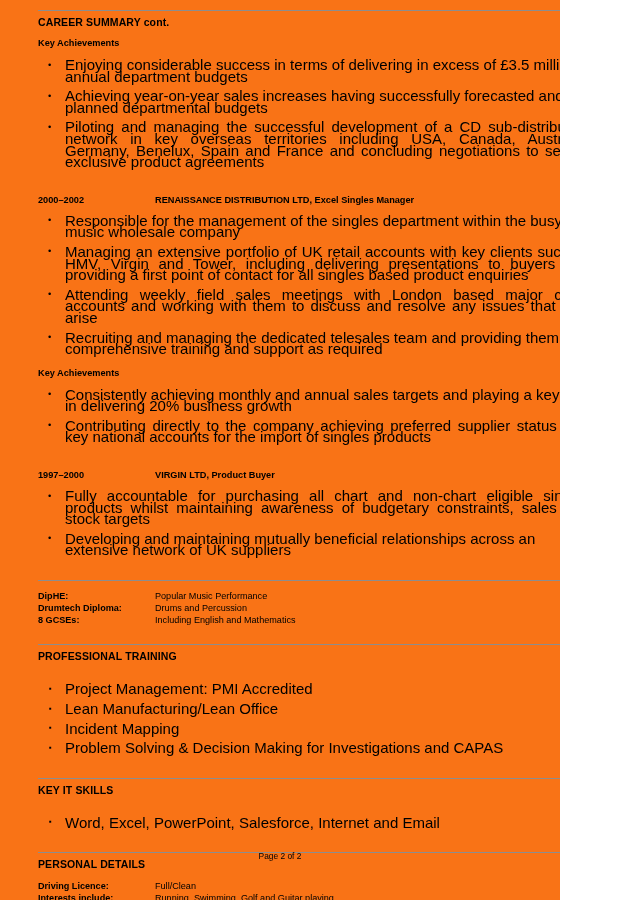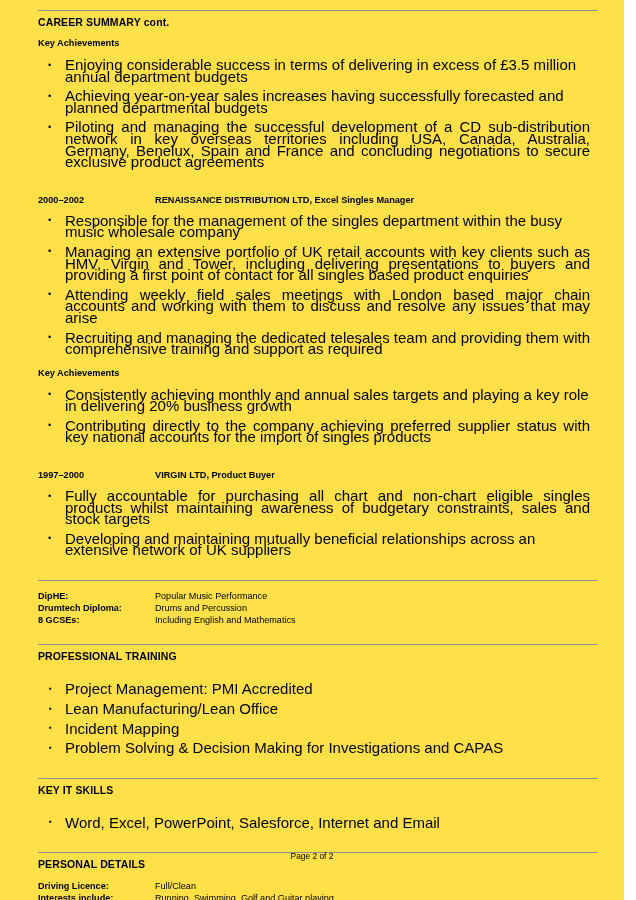--- a/index.html
+++ b/index.html
@@ -6,23 +6,23 @@
     margin: 0;
     padding: 0;
     background: #ffffff;
   }
   body {
     font-family: "Liberation Sans", sans-serif;
     color: #000000;
   }
   .page {
     position: relative;
-    width: 624px;
+    width: 560px;
     height: 900px;
-    background: #fde047;
+    background: #f97316;
     overflow: hidden;
     box-sizing: border-box;
   }
   .content {
     position: absolute;
     left: 38px;
     top: 0;
     width: 560px;
   }
   

